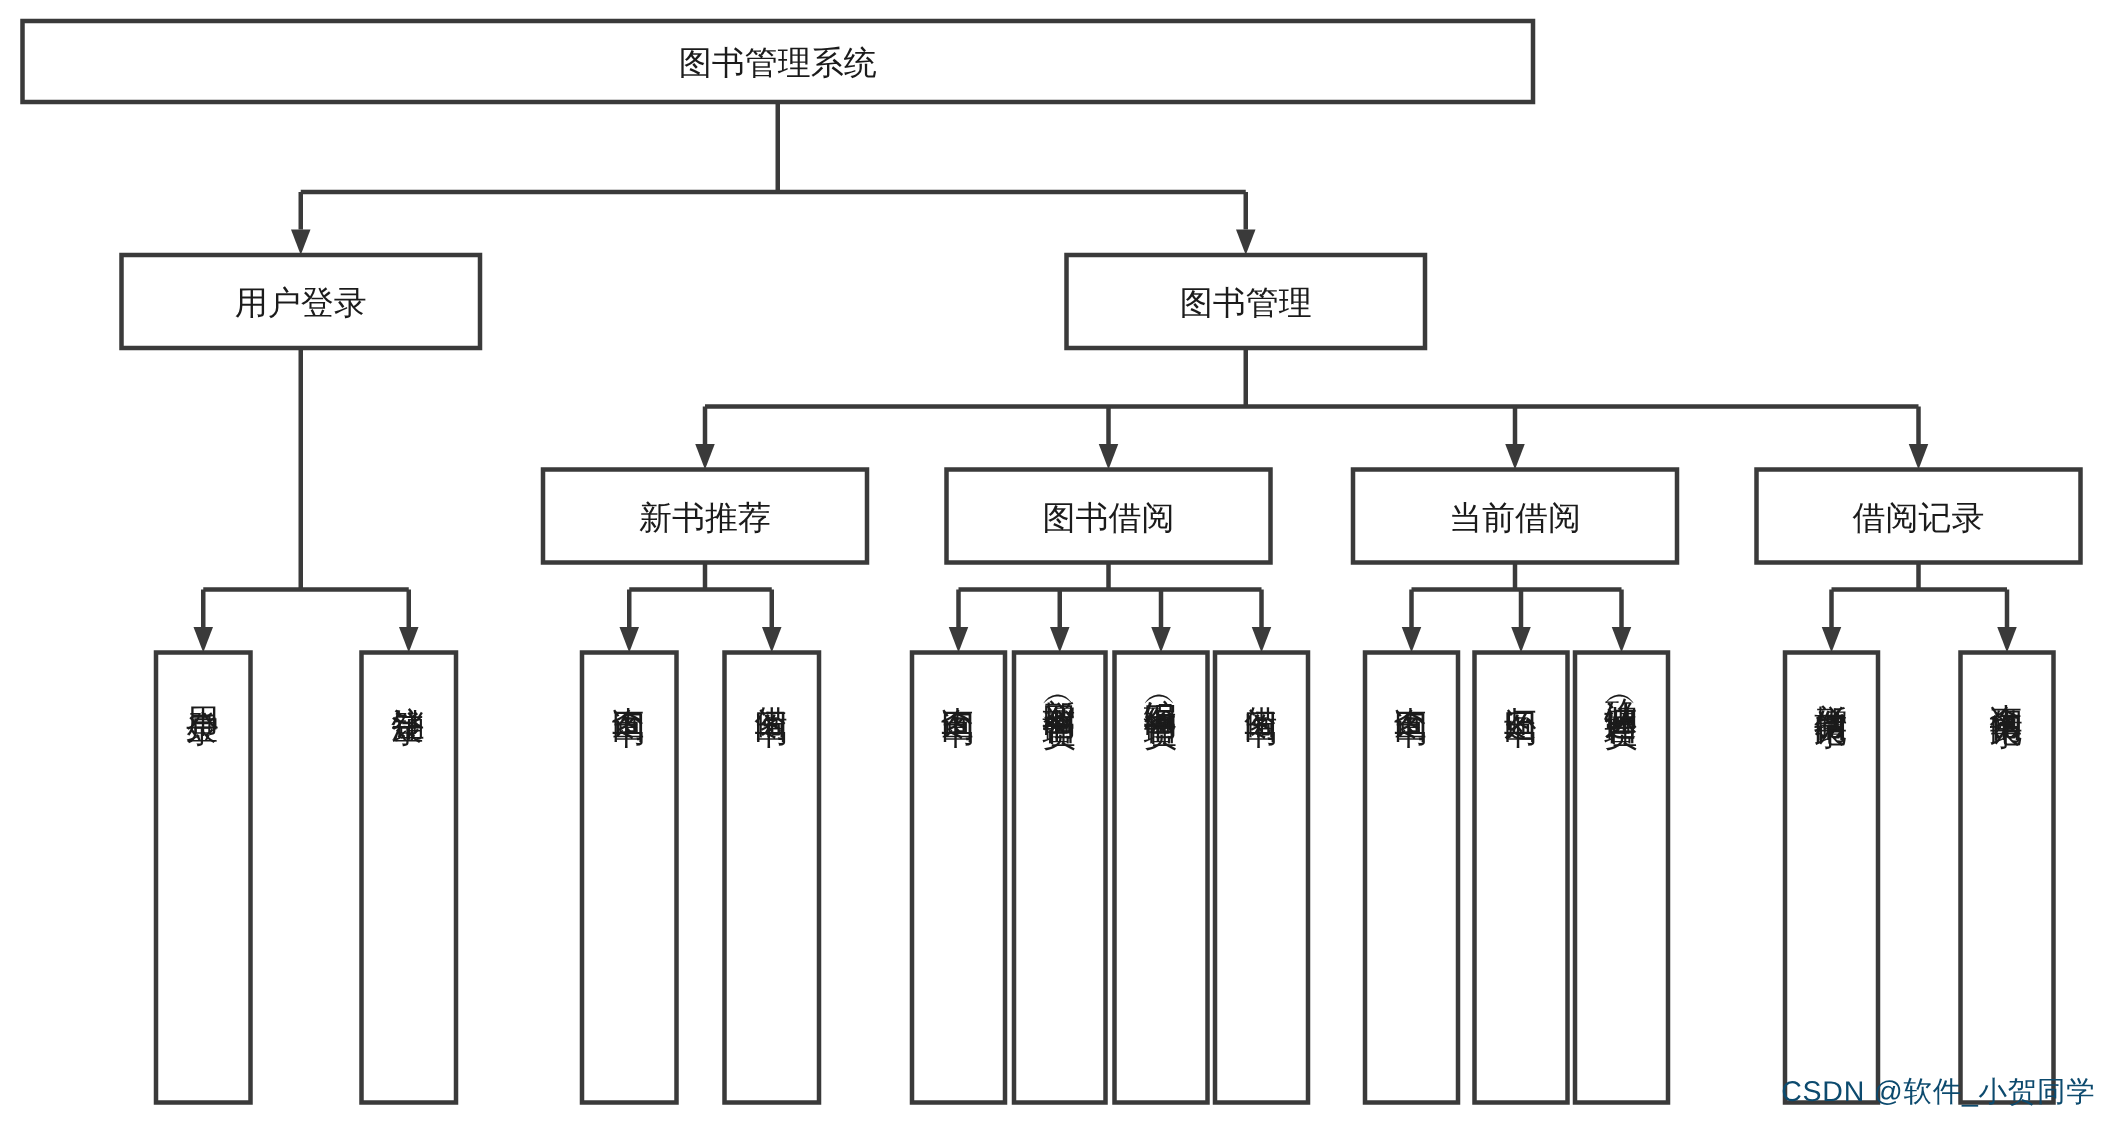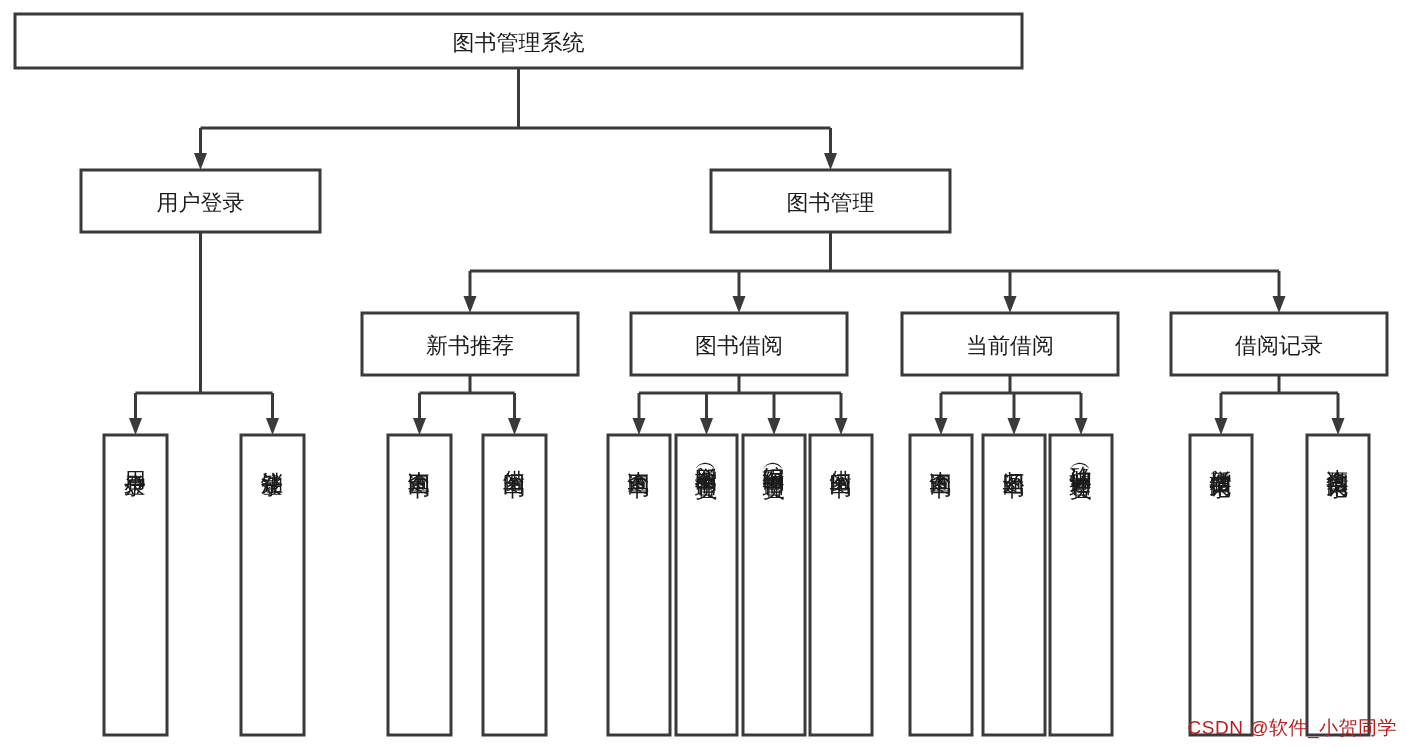--- a/index.html
+++ b/index.html
@@ -52,21 +52,21 @@
     text-orientation: upright;
     dominant-baseline: central;
     letter-spacing: 2px;
   }
   .watermark {
     position: absolute;
     right: 8px;
     bottom: 6px;
     font-family: "Liberation Sans", "DejaVu Sans", sans-serif;
     font-size: 19px;
-    color: #b91c1c;
+    color: #0c4a6e;
     white-space: nowrap;
     letter-spacing: 0.5px;
     padding-left: 48px;
   }
 </style>
 </head>
 <body>
 
 <svg id="diagram" viewBox="0 0 1405 747">
   <g id="edge-layer">

